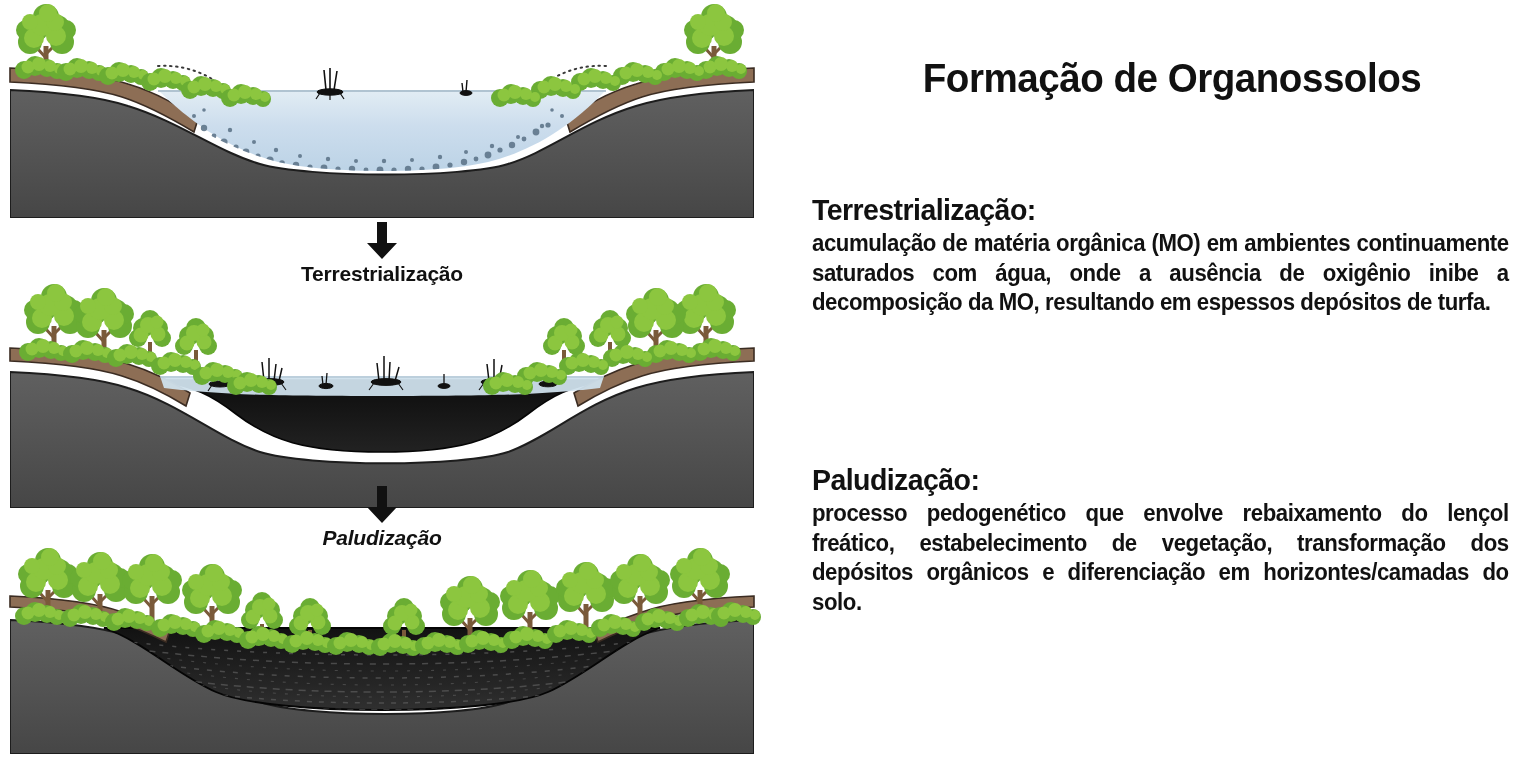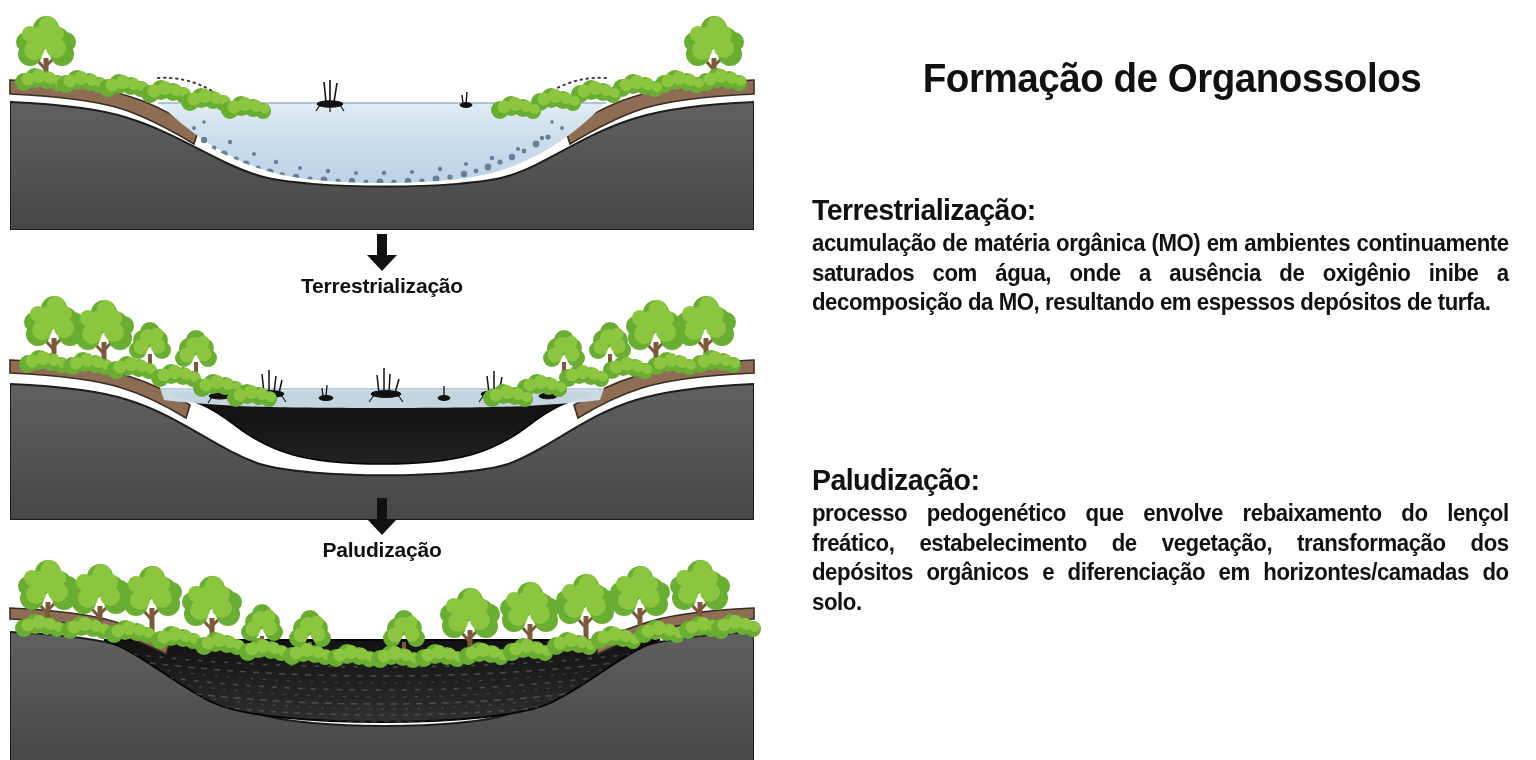--- a/index.html
+++ b/index.html
@@ -20,21 +20,21 @@
   .figure-root {
     position: absolute;
     inset: 0;
     display: block;
   }
 
   
   .panels-column {
     position: absolute;
     left: 0;
-    top: 12px;
+    top: 0;
     width: 770px;
     height: 712px;
   }
 
   .panel {
     position: absolute;
     left: 8px;
     width: 748px;
   }
   .panel svg { display: block; width: 100%; height: 100%; }
@@ -45,21 +45,21 @@
 
   
   .transition {
     position: absolute;
     left: 8px;
     width: 748px;
     text-align: center;
     pointer-events: none;
   }
   .transition-1 { top: 222px; }
-  .transition-2 { top: 486px; }
+  .transition-2 { top: 486px; font-style: italic; }
 
   .arrow-glyph {
     display: block;
     margin: 0 auto;
     width: 34px;
     height: 38px;
   }
   .transition-label {
     display: block;
     margin-top: 2px;

